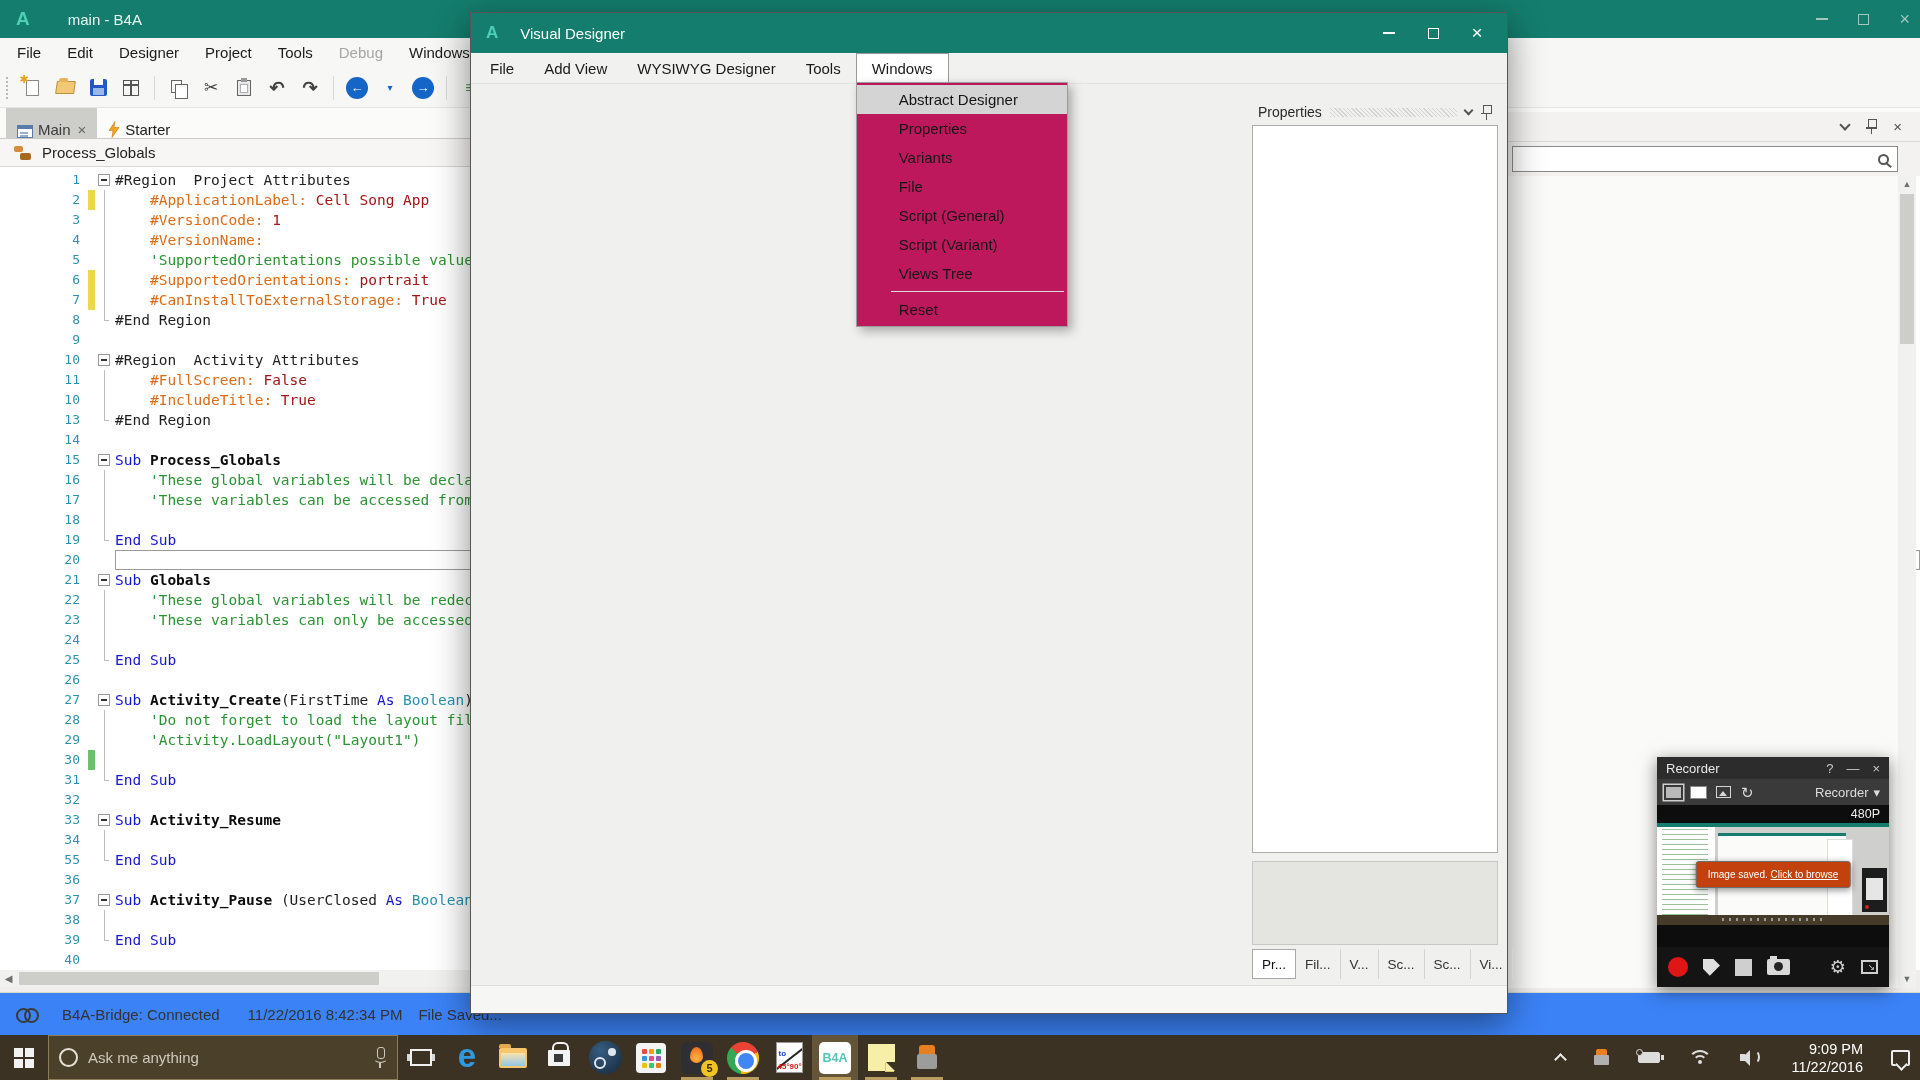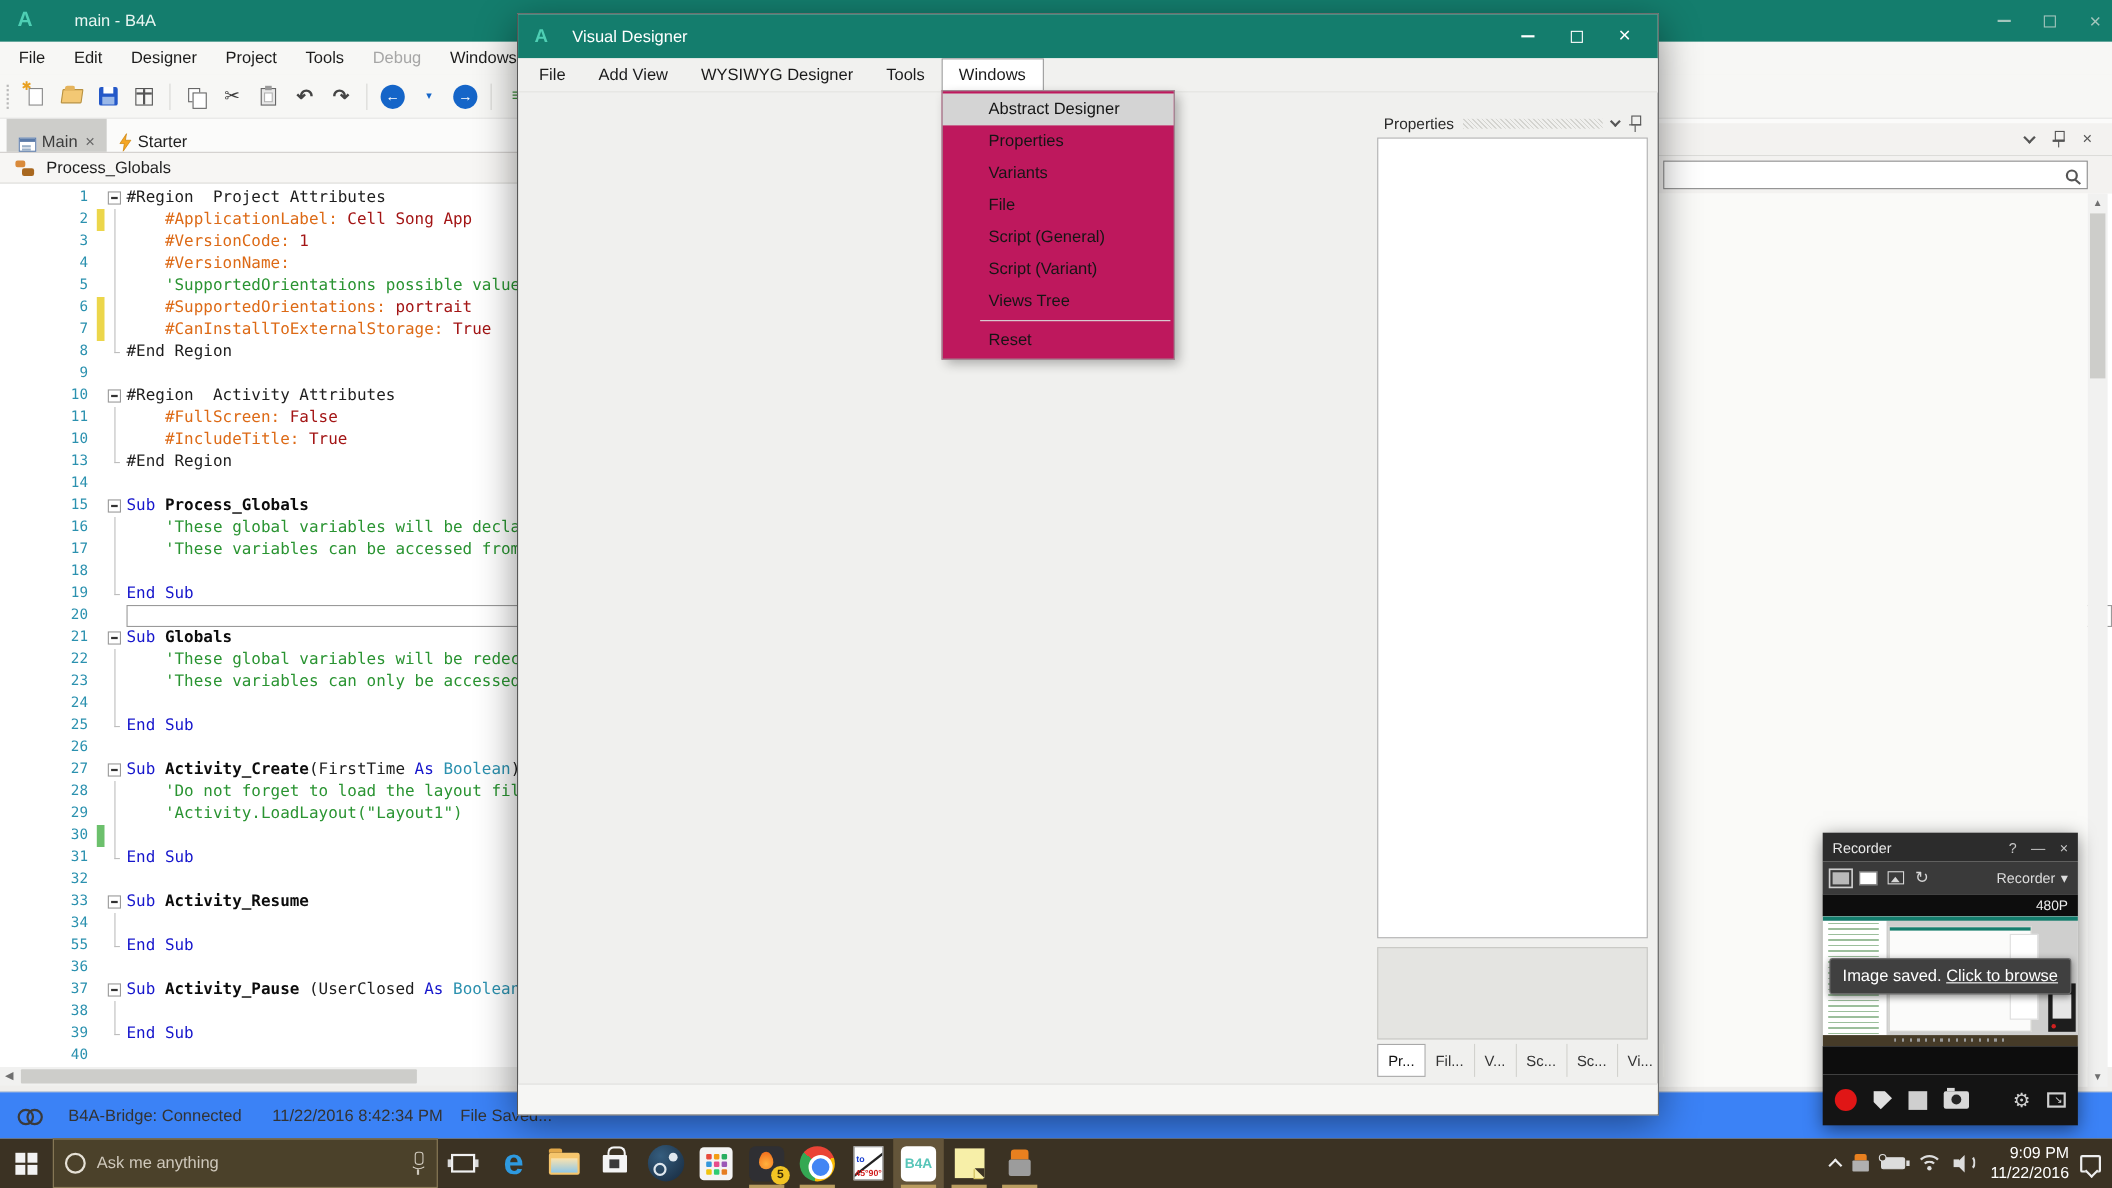--- a/index.html
+++ b/index.html
@@ -130,21 +130,21 @@
   .p-hatch{flex:1;height:9px;background:repeating-linear-gradient(45deg,#d4d4d0 0 1px,transparent 1px 3px)}
   .p-chev{width:7px;height:7px;border-right:2px solid #555;border-bottom:2px solid #555;transform:rotate(45deg);margin-top:-3px}
   .d-props-body{position:absolute;left:781px;top:112px;width:246px;height:728px;background:#fff;border:1px solid #adadad}
   .d-props-gray{position:absolute;left:781px;top:848px;width:246px;height:84px;background:#e4e4e1;border:1px solid #c7c7c3}
   .d-dock-tabs{position:absolute;left:781px;top:936px;width:246px;height:30px;display:flex;align-items:stretch;font-size:13.5px;color:#333}
   .dock-tab{padding:0 9px;display:flex;align-items:center;border-right:1px solid #d2d2ce}
   .dock-tab.act{background:#fff;border:1px solid #a8a8a8;color:#111}
   .d-bottom{position:absolute;left:0;right:0;bottom:0;height:28px;background:#f6f6f4;border-top:1px solid #dddddb}
 
   
-  .recorder{left:1657px;top:757px;width:232px;height:266px;z-index:20;display:flex;flex-direction:column;box-shadow:0 4px 16px rgba(0,0,0,.5)}
+  .recorder{left:1657px;top:757px;width:232px;height:230px;z-index:20;display:flex;flex-direction:column;box-shadow:0 4px 16px rgba(0,0,0,.5)}
   .r-head{height:26px;background:#2c2c2c;display:flex;align-items:center;color:#e8e8e8;font-size:13px;padding:0 9px}
   .r-head .sp{flex:1}
   .r-hbtn{color:#c9c9c9;margin-left:13px;font-size:13px}
   .r-tools{height:30px;background:#3a3a3a;display:flex;align-items:center;gap:10px;padding:0 9px}
   .rt-region{width:15px;height:11px;background:#b9b9b9;box-shadow:0 0 0 2px #3a3a3a,0 0 0 3.5px #cfcfcf}
   .rt-window{width:15px;height:11px;background:#fff;outline:1px solid #888}
   .rt-image{width:15px;height:12px;border:1.5px solid #d6d6d6;position:relative}
   .rt-image::after{content:"";position:absolute;bottom:1px;left:2px;border-style:solid;border-width:0 4px 5px 4px;border-color:transparent transparent #d6d6d6 transparent}
   .rt-loop{color:#d6d6d6;font-size:15px;line-height:1}
   .r-tools .sp{flex:1}
@@ -154,21 +154,21 @@
   .pv-title{position:absolute;left:0;top:0;right:0;height:4px;background:#147d6d}
   .pv-code{position:absolute;left:0;top:4px;width:58px;bottom:10px;background:#fff;background-image:repeating-linear-gradient(180deg,#9cbf9c 0 1px,transparent 1px 5px);background-size:46px 100%;background-position:5px 2px;background-repeat:no-repeat}
   .pv-designer{position:absolute;left:60px;top:9px;width:130px;height:96px;background:#fbfbfa;border:1px solid #cfcfcb}
   .pv-designer::before{content:"";position:absolute;left:0;top:0;right:0;height:3px;background:#147d6d}
   .pv-props{position:absolute;right:36px;top:16px;width:26px;height:78px;background:#fff;border:1px solid #ddd}
   .pv-phone{position:absolute;right:2px;bottom:13px;width:25px;height:44px;background:#1d1d1d}
   .pv-phone::before{content:"";position:absolute;left:4px;top:10px;right:4px;bottom:12px;background:#e6e6e6}
   .pv-phone::after{content:"";position:absolute;left:3px;bottom:3px;width:4px;height:4px;border-radius:50%;background:#d02020}
   .pv-task{position:absolute;left:0;right:0;bottom:0;height:10px;background:#463b28}
   .pv-task::before{content:"";position:absolute;left:28%;top:3px;width:45%;height:3px;background:repeating-linear-gradient(90deg,#9a9a9a 0 2px,transparent 2px 7px)}
-  .r-tip{position:absolute;left:50%;top:38px;transform:translateX(-50%);background:#404040;border:1px solid #6d6d6d;border-radius:3px;color:#fff;font-size:15px;padding:7px 11px;white-space:nowrap;box-shadow:0 2px 7px rgba(0,0,0,.45)}
+  .r-tip{position:absolute;left:50%;top:38px;transform:translateX(-50%);background:#c2410c;border:1px solid #6d6d6d;border-radius:3px;color:#fff;font-size:10px;padding:7px 11px;white-space:nowrap;box-shadow:0 2px 7px rgba(0,0,0,.45)}
   .r-tip u{text-decoration:underline}
   .r-strip{height:26px;background:#0d0d0d}
   .r-ctrl{height:46px;background:#141414;display:flex;align-items:center;gap:15px;padding:0 11px}
   .rb-rec{width:20px;height:20px;border-radius:50%;background:#e01616}
   .rb-tag{width:17px;height:17px;background:#e0e0e0;clip-path:polygon(0 0,60% 0,100% 40%,40% 100%,0 60%);position:relative}
   .rb-stop{width:17px;height:17px;background:#cfcfcf}
   .rb-cam{width:23px;height:16px;background:#d9d9d9;border-radius:2px;position:relative}
   .rb-cam::before{content:"";position:absolute;left:7px;top:3px;width:9px;height:9px;border-radius:50%;background:#252525}
   .rb-cam::after{content:"";position:absolute;top:-3px;left:3px;width:7px;height:3px;background:#d9d9d9}
   .r-ctrl .sp{flex:1}
@@ -216,21 +216,21 @@
   .app-cad .cadA{left:2px;top:7px;color:#1a3fd0}
   .app-cad .cadB{left:1px;bottom:1px;color:#d01a1a}
   .app-b4a .ic{width:32px;height:32px;background:#fff;border-radius:5px;display:flex;align-items:center;justify-content:center}
   .b4atxt{color:#58c5b8;font-weight:bold;font-size:12.5px}
   .app-notes .ic{width:27px;height:27px;background:#f7efa8}
   .app-notes .ic::after{content:"";position:absolute;right:0;bottom:0;border-style:solid;border-width:0 9px 9px 0;border-color:transparent #3b3223 transparent transparent;box-shadow:-1px 1px 0 #d8c96a}
   .app-robot .ic{width:26px;height:25px}
   .app-robot .ic::before{content:"";position:absolute;top:0;left:5px;width:16px;height:9px;background:#e8801f;border-radius:3px 3px 0 0}
   .app-robot .ic::after{content:"";position:absolute;top:9px;left:3px;width:20px;height:15px;background:#9c9c9c;border-radius:2px}
   .tb-spacer{flex:1}
-  .tb-tray{display:flex;align-items:center;gap:10px;padding-right:10px}
+  .tb-tray{display:flex;align-items:center;gap:28px;padding-right:10px}
   .tr-chevron{width:9px;height:9px;border-left:2px solid #eee;border-top:2px solid #eee;transform:rotate(45deg);margin-top:4px}
   .tr-robot{position:relative;width:17px;height:17px}
   .tr-robot::before{content:"";position:absolute;top:0;left:3px;width:11px;height:6px;background:#e8801f;border-radius:2px 2px 0 0}
   .tr-robot::after{content:"";position:absolute;top:6px;left:1px;width:15px;height:10px;background:#b0b0b0;border-radius:1px}
   .tr-batt{position:relative;width:22px;height:11px;border:1.5px solid #ddd;border-radius:2px;background:#ddd}
   .tr-batt::after{content:"";position:absolute;right:-5px;top:2px;width:3px;height:5px;background:#ddd}
   .tr-batt::before{content:"";position:absolute;left:-3px;top:-4px;width:5px;height:5px;border:1.5px solid #ddd;border-radius:50%;background:#3b3223}
   .tr-wifi{position:relative;width:24px;height:15px;overflow:hidden}
   .tr-wifi b{position:absolute;border:2px solid transparent;border-top-color:#ddd;border-radius:50%}
   .tr-wifi .w1{left:0;top:0;width:24px;height:24px}

